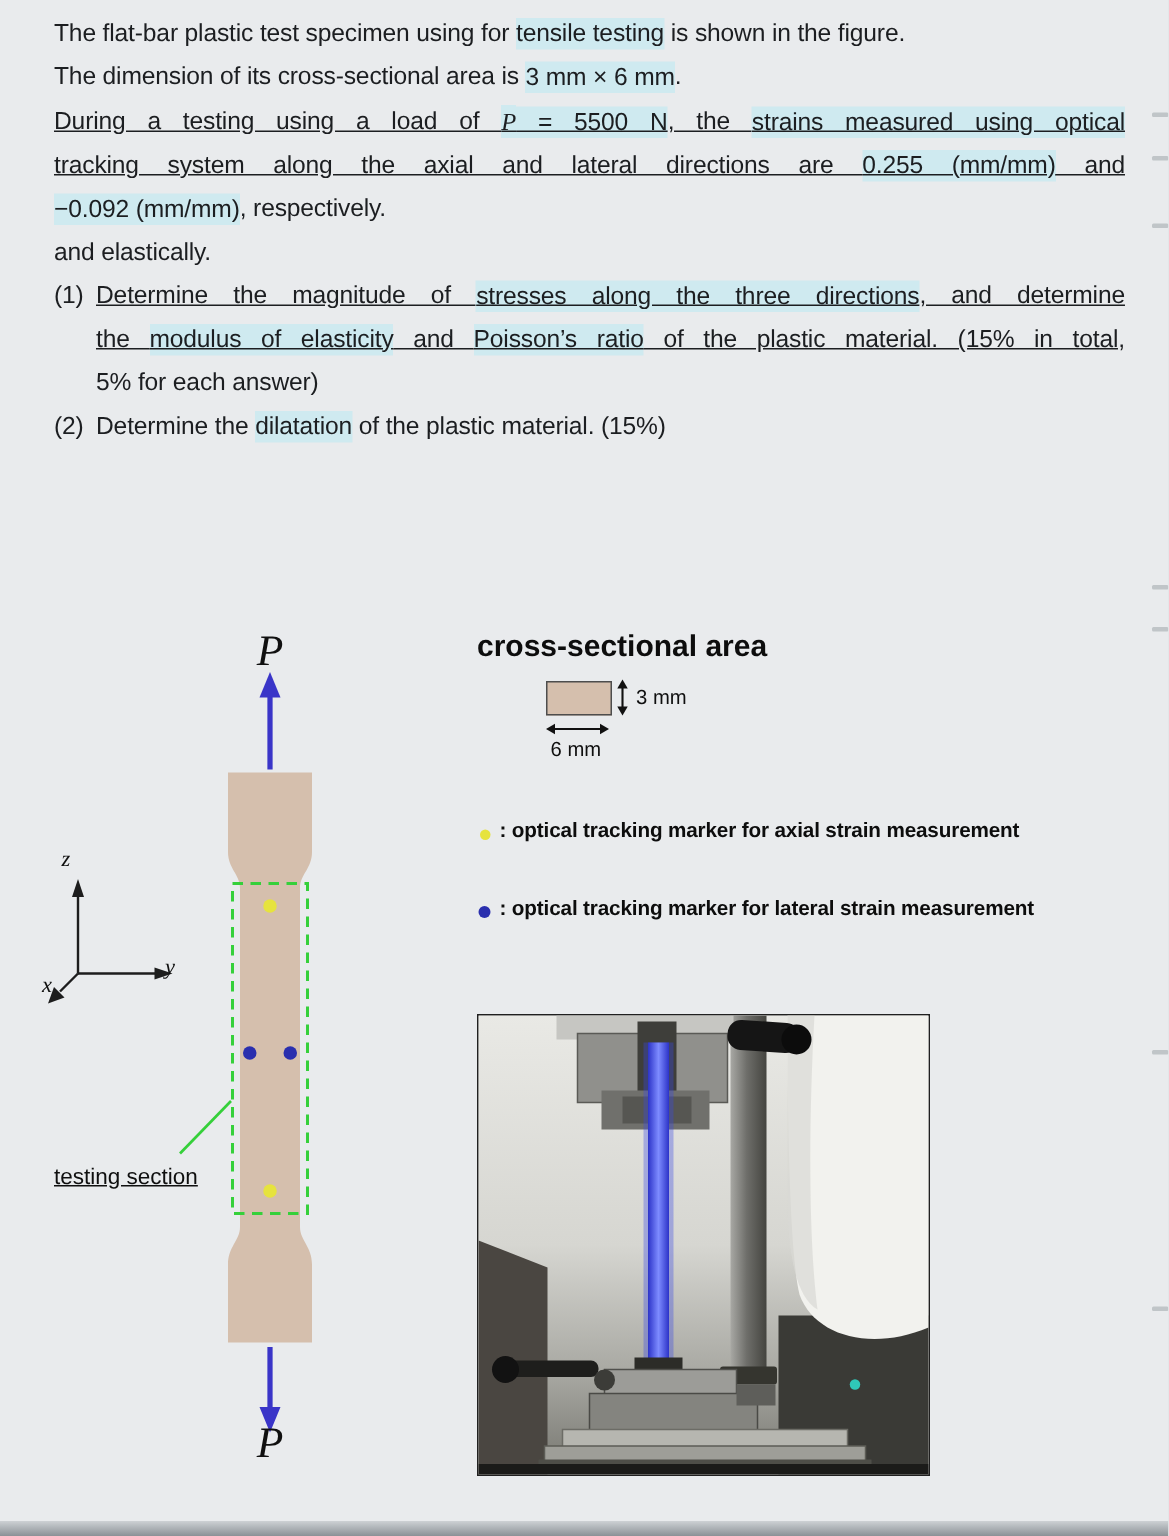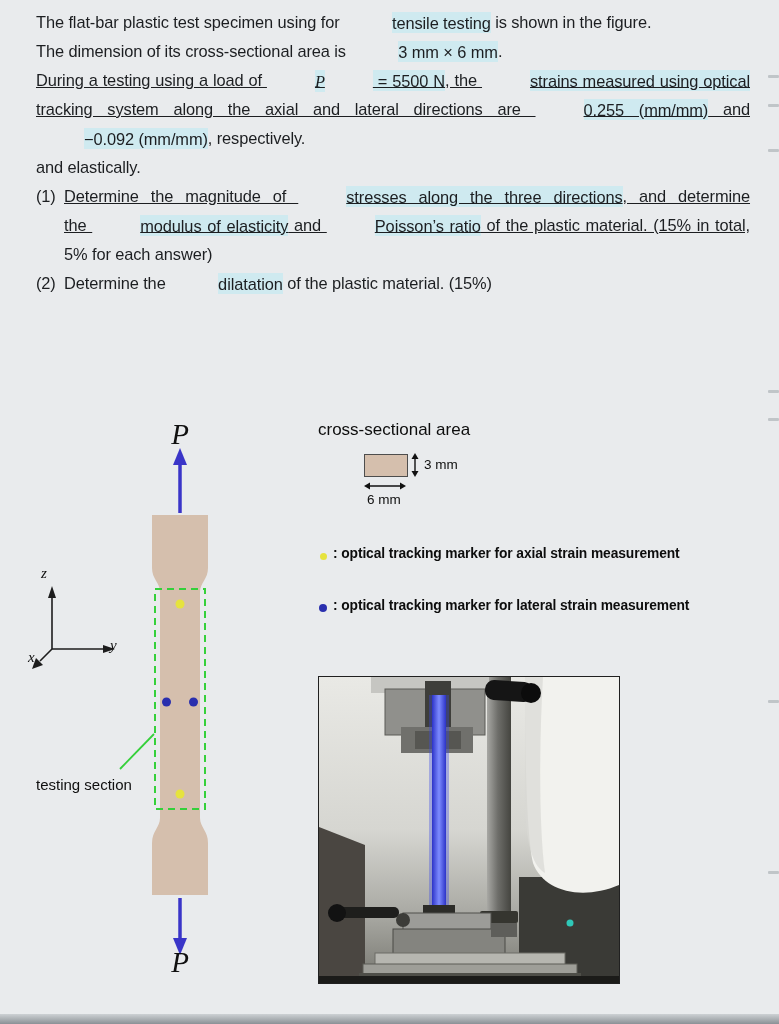--- a/index.html
+++ b/index.html
@@ -7,29 +7,29 @@
         font-family:"Liberation Sans",sans-serif;color:#1c1e21;overflow:hidden;}
   
   .textblock{position:absolute;left:36px;top:8px;width:714px;font-size:16.4px;
              line-height:29px;letter-spacing:-0.1px;}
   .ln{margin:0;}
   .j{text-align:justify;text-align-last:justify;text-decoration:underline;}
   .nw{white-space:nowrap;}
   .q{position:relative;padding-left:28px;}
   .q .marker{position:absolute;left:0;top:0;}
   .ind{padding-left:28px;}
-  .hl{background:var(--hl,#cfeaf0);padding:1.5px 0;margin-left:48px;}
+  .hl{background:var(--hl,#cfeaf0);padding:1.5px 0;}
   .mi{font-family:"Liberation Serif",serif;font-style:italic;}
   
   .p-label{position:absolute;width:60px;text-align:center;font-family:"Liberation Serif",serif;
            font-style:italic;font-size:29px;color:#101010;}
   .axis-label{position:absolute;font-family:"Liberation Serif",serif;font-style:italic;
               font-size:15px;color:#101010;}
   .small-label{position:absolute;font-size:15px;color:#0f0f0f;}
-  .cs-title{position:absolute;font-size:17px;font-weight:400;color:#0d0d0d;}
+  .cs-title{position:absolute;font-size:20px;font-weight:700;color:#0d0d0d;}
   .dim-label{position:absolute;font-size:13.5px;color:#0f0f0f;}
   .legend-text{position:absolute;font-size:13.8px;font-weight:600;color:#0d0d0d;letter-spacing:-0.1px;}
   .dot{position:absolute;border-radius:50%;}
   .cs-rect{position:absolute;border:1px solid #4d4d4d;}
   .abs{position:absolute;}
   .photo{position:absolute;left:318px;top:676px;width:302px;height:308px;border:1px solid #202020;
          box-sizing:border-box;background:#d8d8d4;}
   .edge-mark{position:absolute;right:0;width:11px;height:3px;background:#c0c5c8;border-radius:1px;}
   .bottom-bar{position:absolute;left:0;bottom:0;width:100%;height:10px;
               background:linear-gradient(to bottom,#cdd1d4,#8b9196);}
@@ -82,21 +82,21 @@
       <polygon points="18,233 29,229 22,222" stroke="none"></polygon>
     </g>
     <line x1="106" y1="333" x2="140" y2="298" stroke="#35d03a" stroke-width="1.8"></line>
   </svg>
 
   <div class="p-label" style="left:150px;top:418px;">P</div>
   <div class="p-label" style="left:150px;top:946px;">P</div>
   <div class="axis-label" style="left:41px;top:565px;">z</div>
   <div class="axis-label" style="left:110px;top:637px;">y</div>
   <div class="axis-label" style="left:28px;top:649px;">x</div>
-  <div class="small-label" style="left:36px;top:776px;">testing section</div>
+  <div class="small-label" style="left:36px;top:776px;text-decoration:underline;">testing section</div>
 
   <div class="cs-title" style="left:318px;top:420px;">cross-sectional area</div>
   <div class="cs-rect" style="left:364px;top:454px;width:42px;height:21px;background:#d5bfad;"></div>
   <svg class="abs" style="left:408px;top:452px;" width="14" height="26" viewBox="0 0 14 26">
     <line x1="7" y1="5" x2="7" y2="21" stroke="#111" stroke-width="1.4"></line>
     <polygon points="7,1 3.5,7 10.5,7" fill="#111"></polygon>
     <polygon points="7,25 3.5,19 10.5,19" fill="#111"></polygon>
   </svg>
   <div class="dim-label" style="left:424px;top:457px;">3 mm</div>
   <svg class="abs" style="left:364px;top:480px;" width="42" height="12" viewBox="0 0 42 12">

